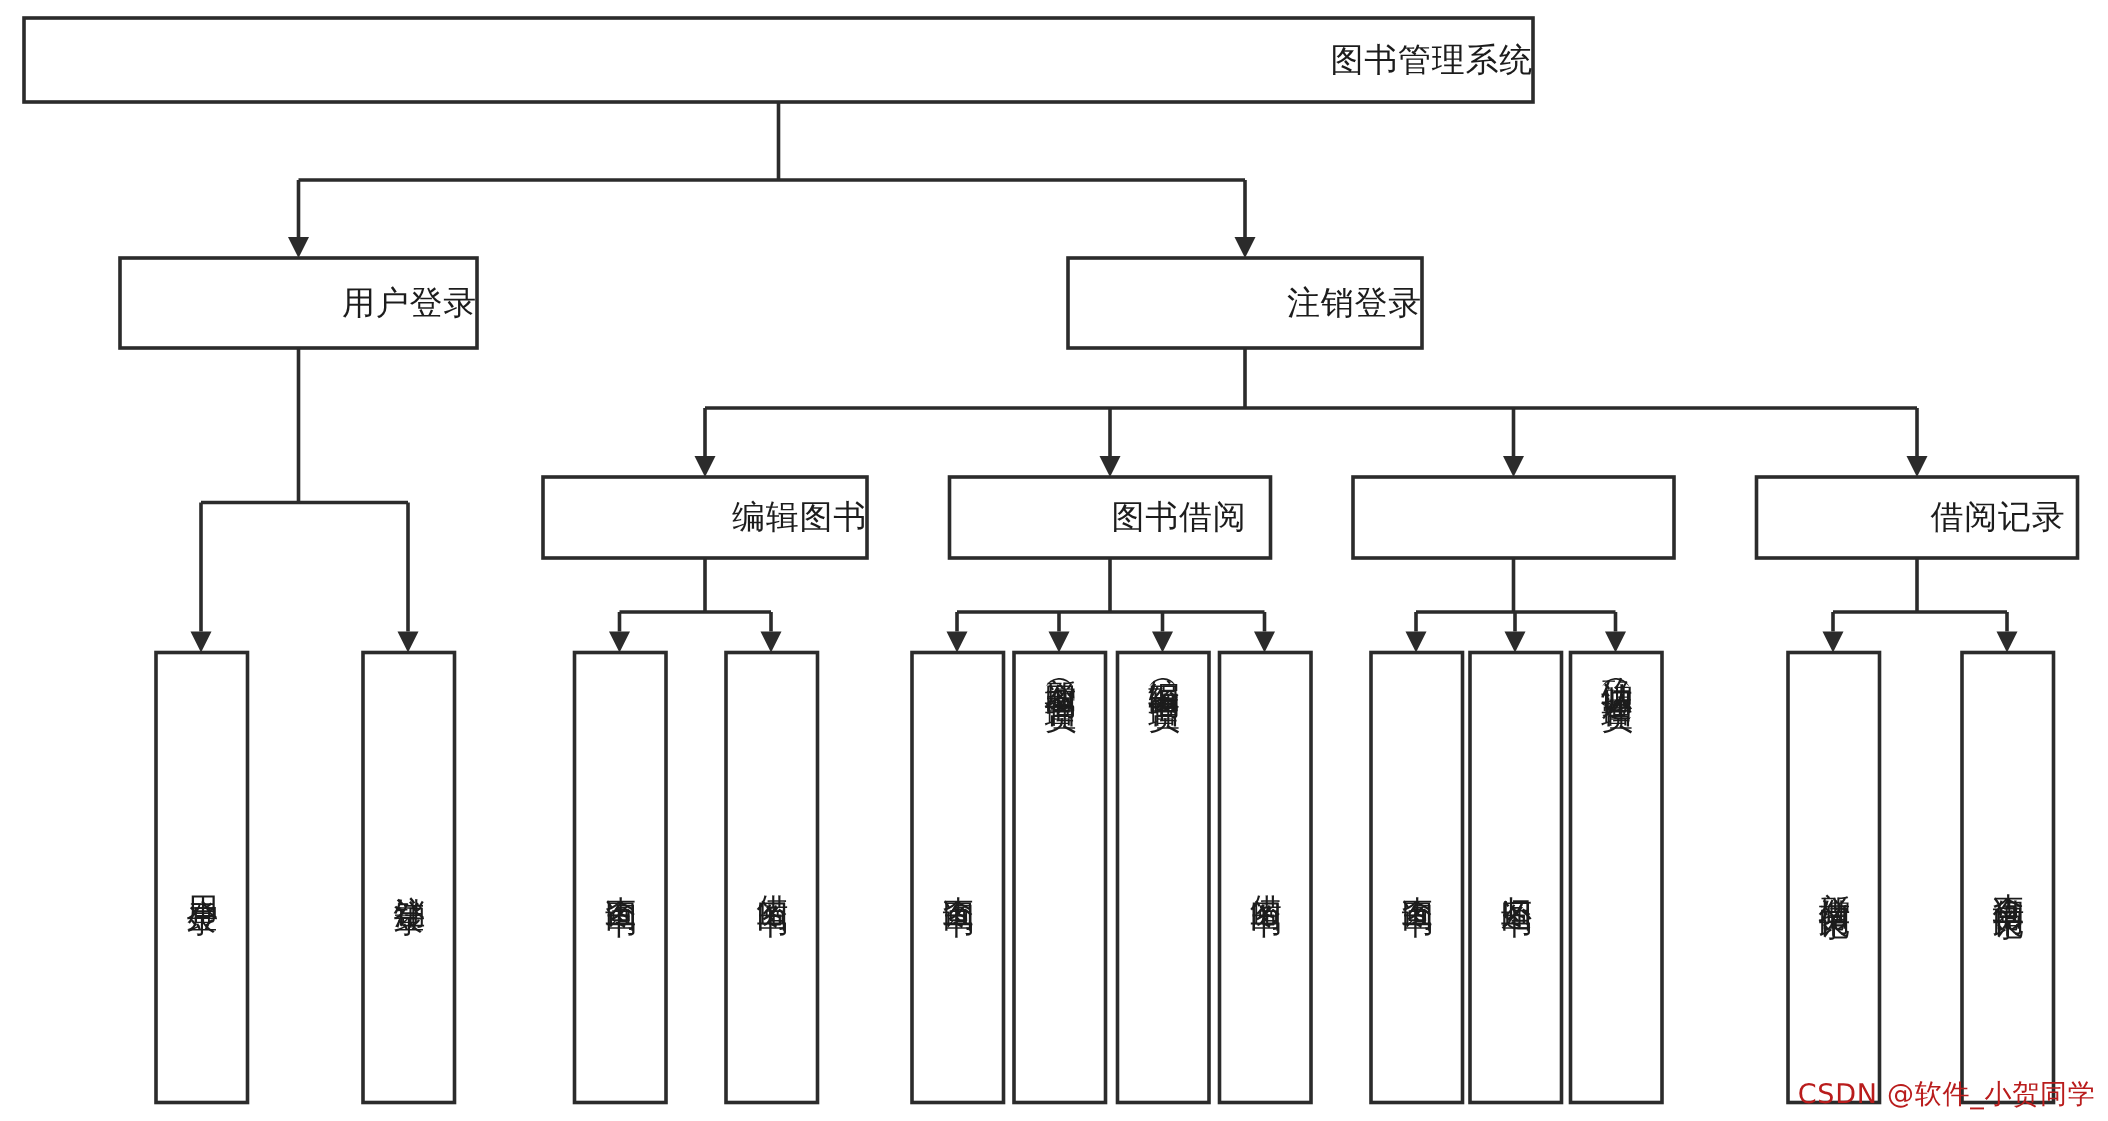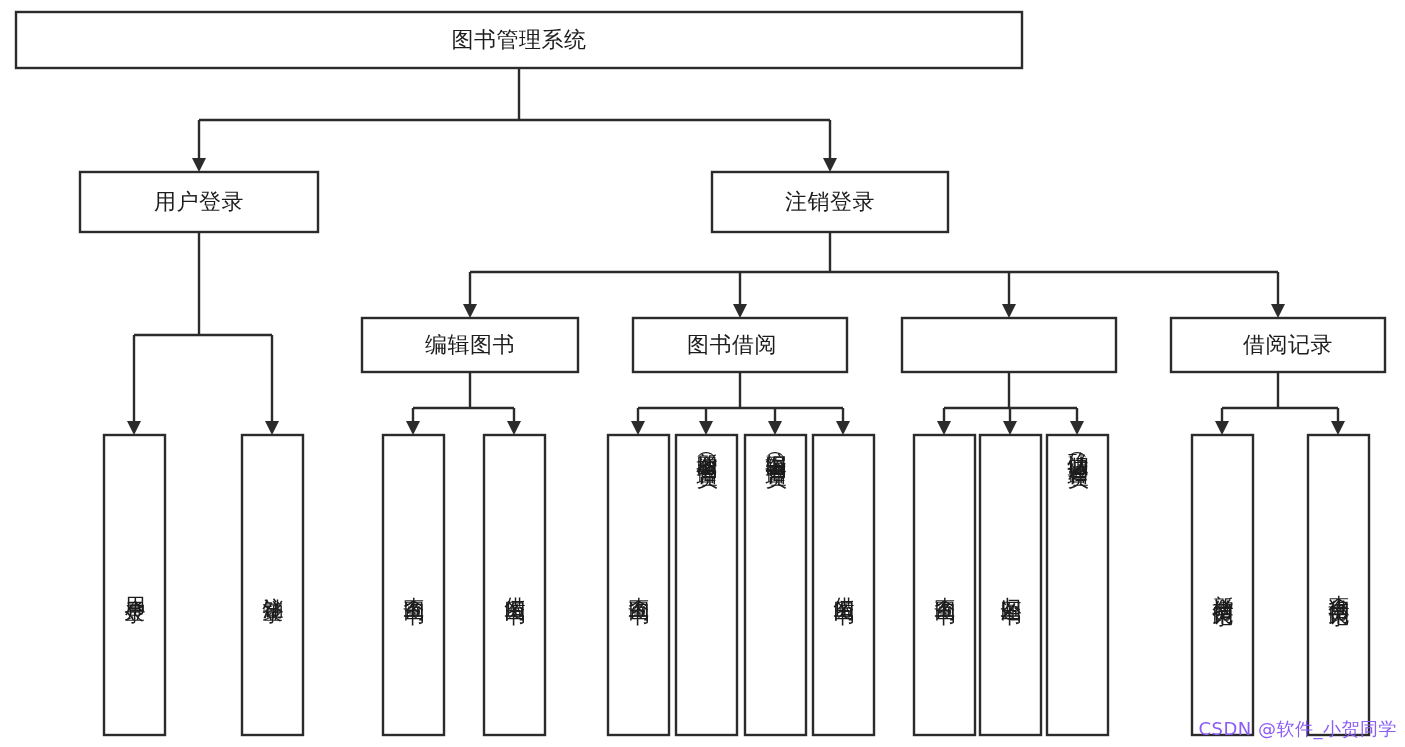--- a/index.html
+++ b/index.html
@@ -56,37 +56,37 @@
     font-size: 21px;
     line-height: 1;
     letter-spacing: 2.5px;
     color: #1c1c1c;
     text-align: center;
   }
   .hlabel-wrap {
     position: absolute;
     display: flex;
     align-items: center;
-    justify-content: center;
+    justify-content: flex-end;
     pointer-events: none;
   }
   .hlabel-text {
     font-family: "DejaVu Sans", "Liberation Sans", sans-serif;
     font-size: 22px;
     color: #1c1c1c;
     letter-spacing: 0.5px;
     white-space: nowrap;
   }
   #watermark {
     position: absolute;
     right: 8px;
     bottom: 6px;
     font-family: "DejaVu Sans", "Liberation Sans", sans-serif;
     font-size: 18px;
-    color: #8b5cf6;
+    color: #b91c1c;
     letter-spacing: 0.5px;
     white-space: nowrap;
     pointer-events: none;
   }
 </style>
 </head>
 <body>
 
 <div id="diagram-root">
 

